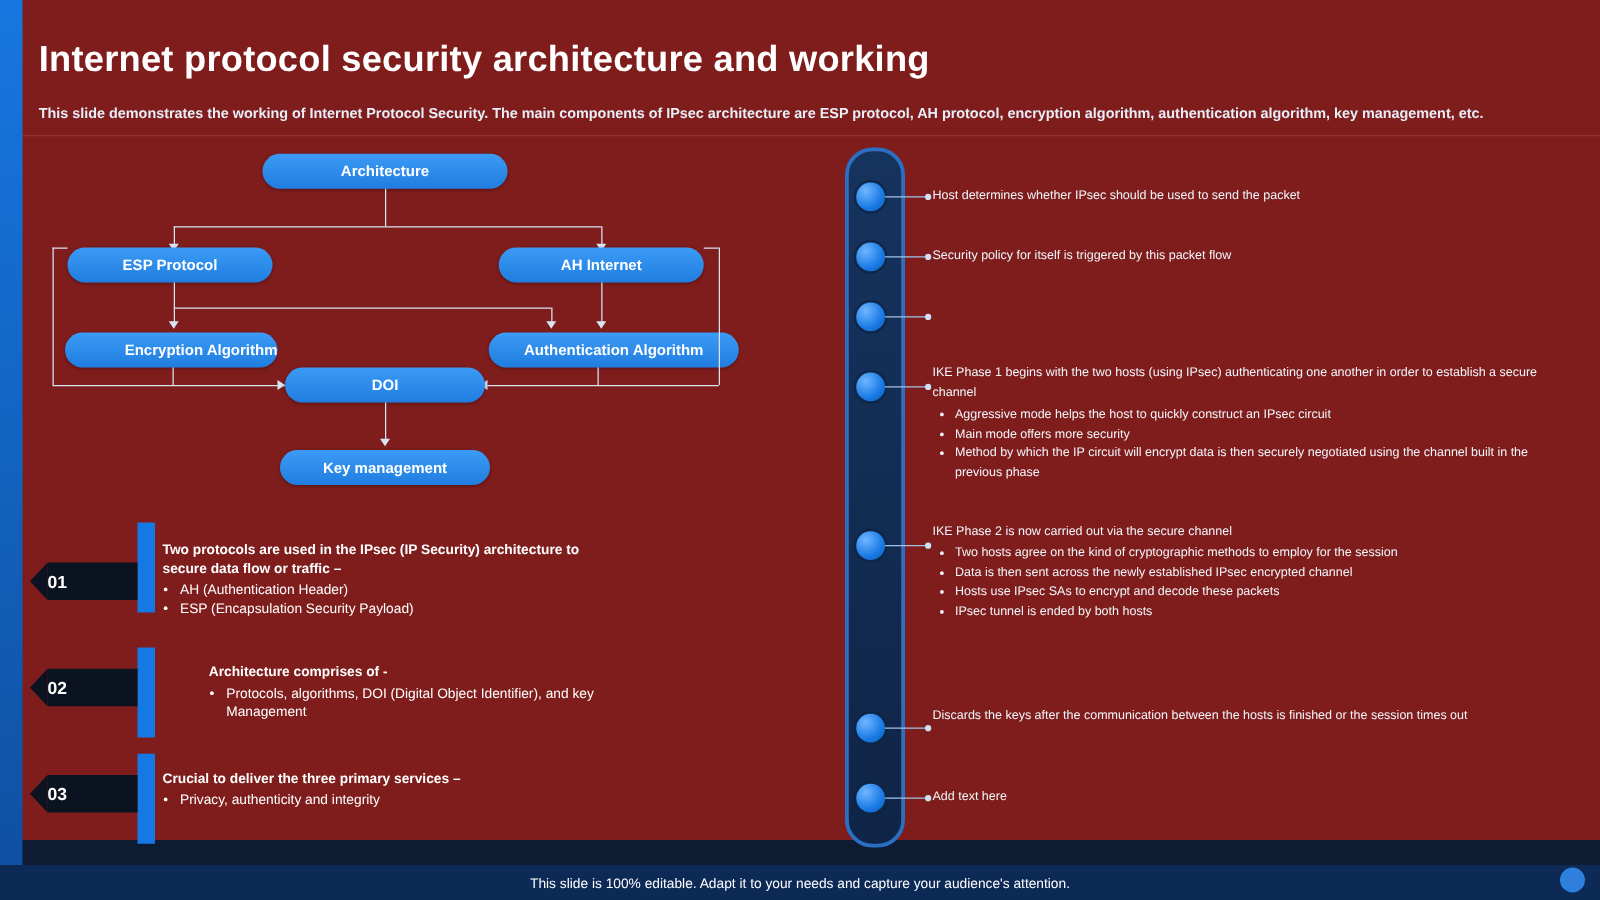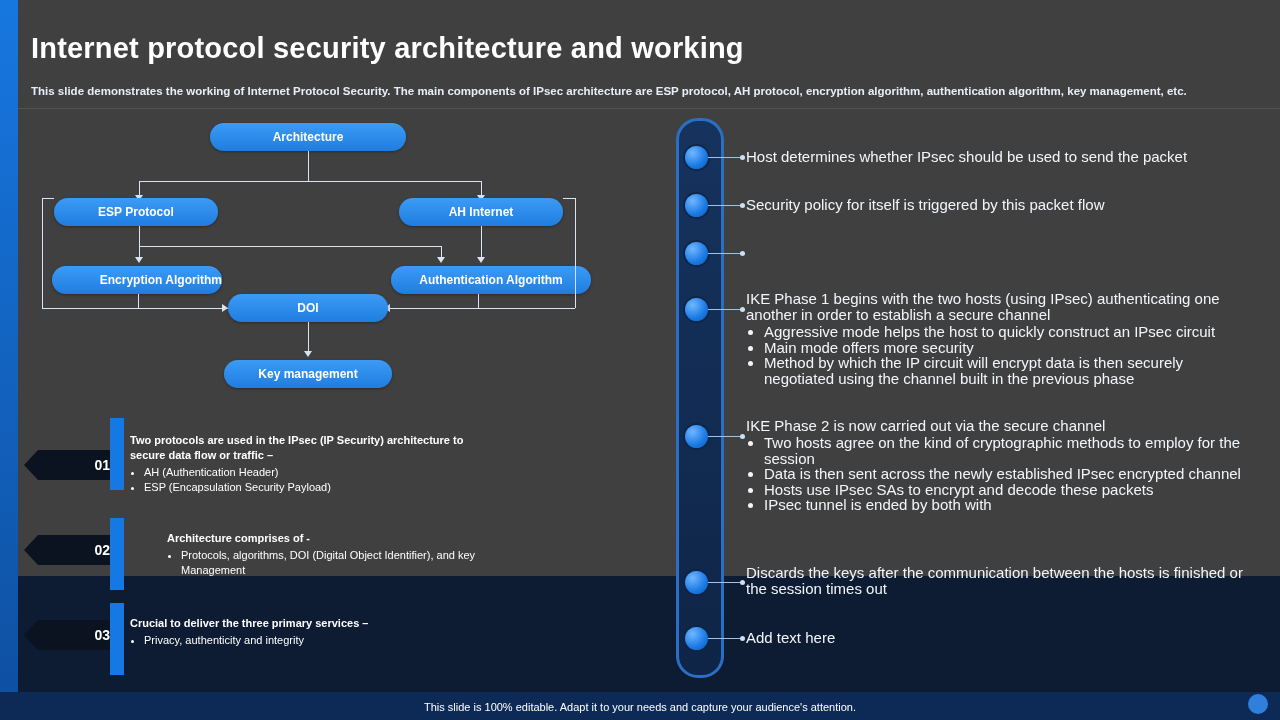--- a/index.html
+++ b/index.html
@@ -12,25 +12,25 @@
     height: 720px;
     overflow: hidden;
     font-family: "Liberation Sans", sans-serif;
     color: #ffffff;
     position: relative;
   }
   .slide {
     position: absolute;
     left: 0; top: 0;
     width: 1280px;
-    height: 576px;
+    height: 672px;
     background:
       radial-gradient(circle at 18% 42%, rgba(35,72,134,0.85) 0%, rgba(13,27,51,0.0) 55%),
       linear-gradient(135deg, #0c1a33 0%, #112murky 0%, #102a54 45%, #0b1730 100%);
-    background-color: #404040;
+    background-color: #7f1d1d;
   }
   .accent-left {
     position: absolute;
     left: 0; top: 0;
     width: 18px;
     height: 720px;
     background: linear-gradient(180deg, #1777e0 0%, #0e4fa0 100%);
   }
   .title {
     position: absolute;
@@ -120,21 +120,21 @@
   .ribbon {
     position: absolute;
     left: 0;
     width: 72px;
     height: 30px;
     background: #0b1220;
     color: #ffffff;
     font-size: 14px;
     font-weight: bold;
     line-height: 30px;
-    text-align: right;
+    text-align: left;
   }
   .ribbon:after {
     content: "";
     position: absolute;
     left: -14px; top: 0;
     width: 0; height: 0;
     border-top: 15px solid transparent;
     border-bottom: 15px solid transparent;
     border-right: 14px solid #0b1220;
   }
@@ -190,21 +190,21 @@
   .leader-dot {
     position: absolute;
     width: 5px; height: 5px;
     border-radius: 50%;
     background: #cfe0f2;
   }
   .item-text {
     position: absolute;
     left: 70px;
     width: 500px;
-    font-size: 15px;
+    font-size: 10px;
     color: #f2f6fb;
     line-height: 16px;
   }
   .item-text ul {
     margin: 1px 0 0 18px;
     padding: 0;
   }
   .item-text li { line-height: 15.5px; }
 
   
@@ -365,21 +365,21 @@
 
     <div class="dot" style="top:307px;"></div>
     <div class="leader" style="top:318px;"></div>
     <div class="leader-dot" style="left:64px; top:316px;"></div>
     <div class="item-text" style="top:300px;">
       <div>IKE Phase 2 is now carried out via the secure channel</div>
       <ul>
         <li>Two hosts agree on the kind of cryptographic methods to employ for the session</li>
         <li>Data is then sent across the newly established IPsec encrypted channel</li>
         <li>Hosts use IPsec SAs to encrypt and decode these packets</li>
-        <li>IPsec tunnel is ended by both with</li>
+        <li>IPsec tunnel is ended by both hosts</li>
       </ul>
     </div>
 
     <div class="dot" style="top:453px;"></div>
     <div class="leader" style="top:464px;"></div>
     <div class="leader-dot" style="left:64px; top:462px;"></div>
     <div class="item-text" style="top:447px;">
       <div>Discards the keys after the communication between the hosts is finished or the session times out</div>
     </div>
 

